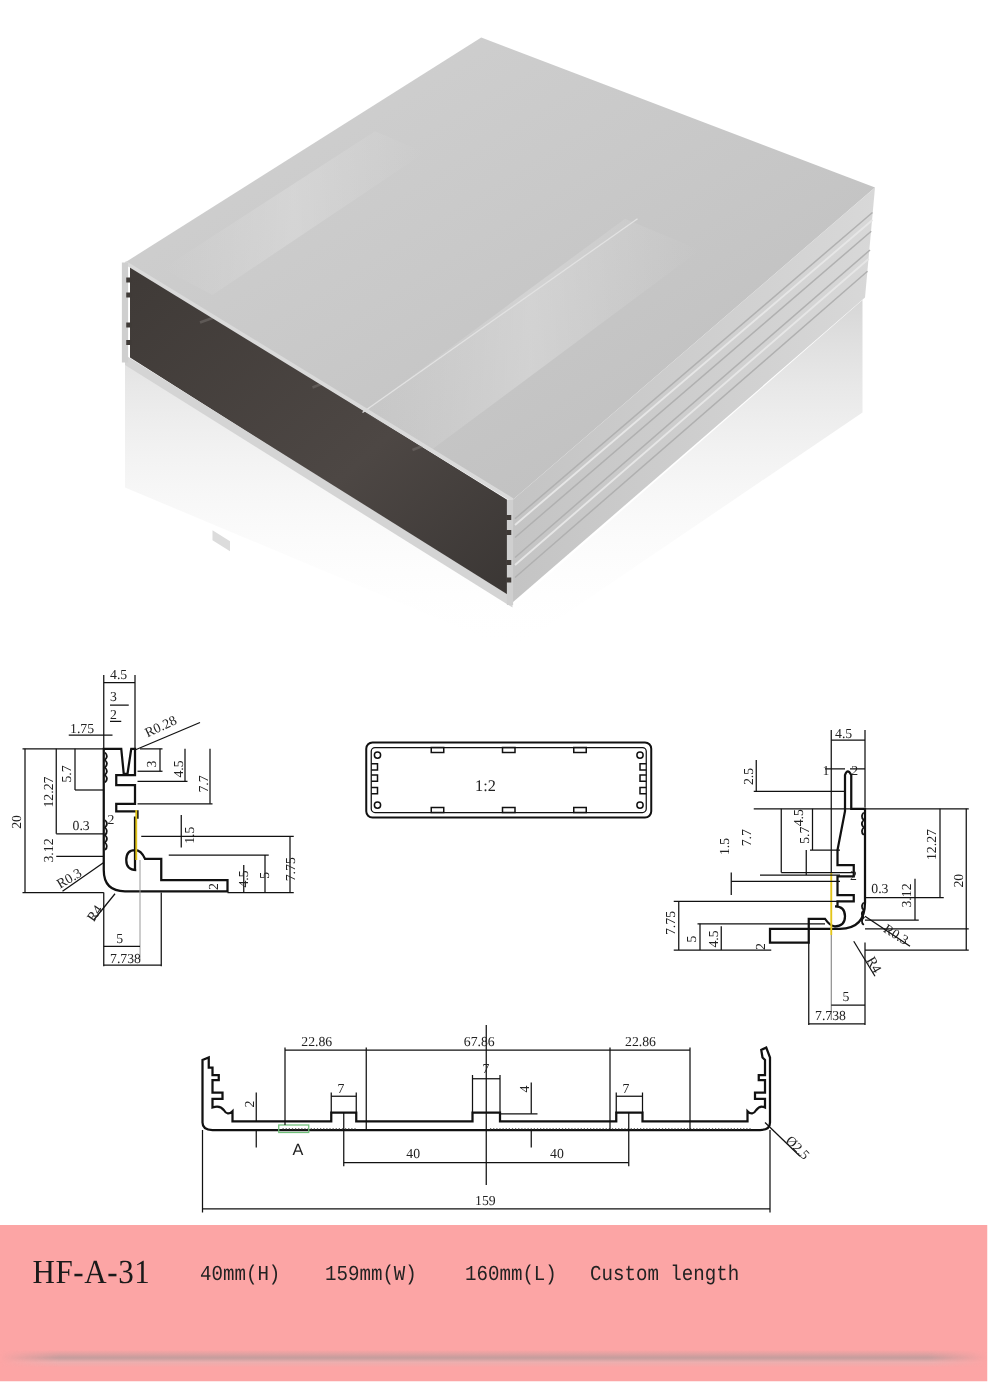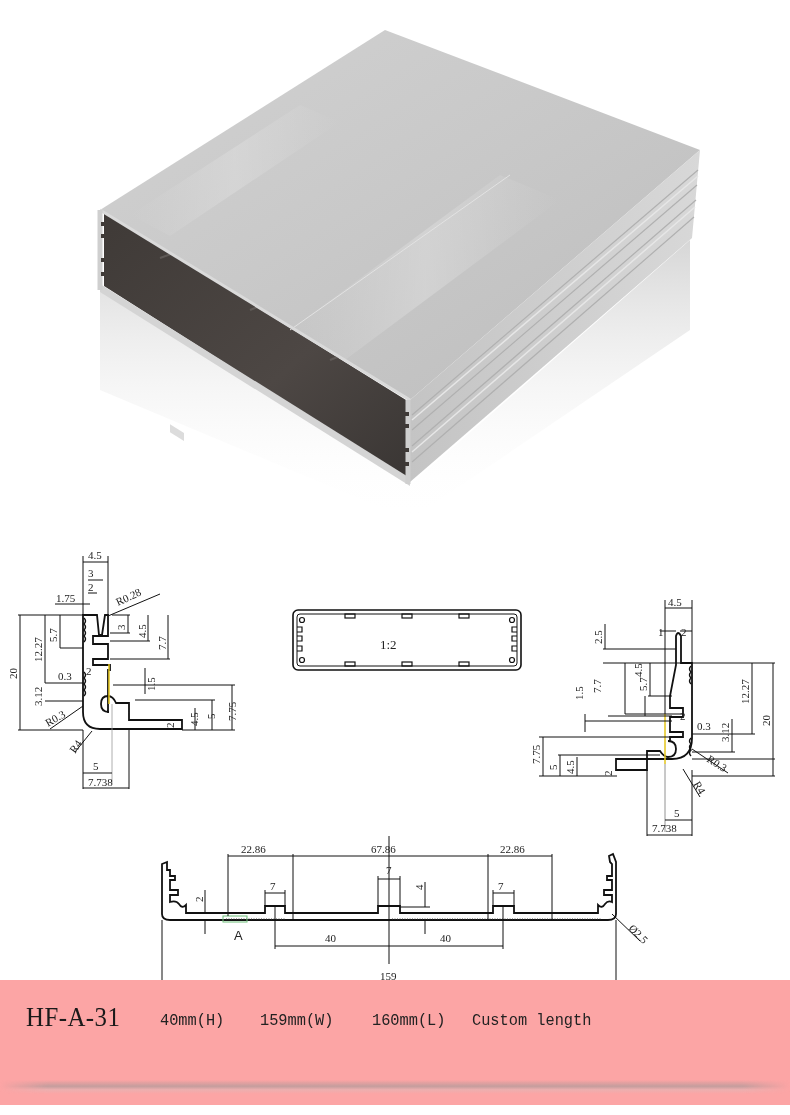--- a/index.html
+++ b/index.html
@@ -1,18 +1,18 @@
 <!DOCTYPE html>
 <html><head>
 <meta charset="utf-8">
 <style>
   html, body { margin:0; padding:0; background:#ffffff; }
   body { width:790px; height:1115px; position:relative; overflow:hidden; font-family:"DejaVu Serif", serif; }
   .photo { position:absolute; left:0; top:0; width:790px; height:520px; }
-  .drawings { position:absolute; left:0; top:524px; width:760px; height:480px; }
+  .drawings { position:absolute; left:0; top:508px; width:760px; height:480px; }
   .dim { font-family:"Liberation Serif", "DejaVu Serif", serif; font-size:11px; fill:#222; }
   .caption { position:absolute; left:0; top:980px; width:790px; height:125px; background:#fca5a5; }
   .caption .model { position:absolute; left:26px; top:22px; font-family:"Liberation Serif", serif; font-size:27px; color:#1a1a1a; letter-spacing:0.5px; transform:scaleX(0.92); transform-origin:left; }
   .caption .spec { position:absolute; top:31px; font-family:"Liberation Mono", "DejaVu Sans Mono", monospace; font-size:17px; color:#222; transform:scaleX(0.9); transform-origin:left; }
   .caption .shadow { position:absolute; left:0; top:100px; width:790px; height:14px;
     background:linear-gradient(to bottom, rgba(255,255,255,0) 0%, rgba(150,150,150,0.55) 45%, rgba(200,200,200,0.3) 70%, rgba(255,255,255,0) 100%);
     -webkit-mask-image:linear-gradient(to right, transparent 0%, #000 6%, #000 94%, transparent 100%);
             mask-image:linear-gradient(to right, transparent 0%, #000 6%, #000 94%, transparent 100%);
   }
 </style>

